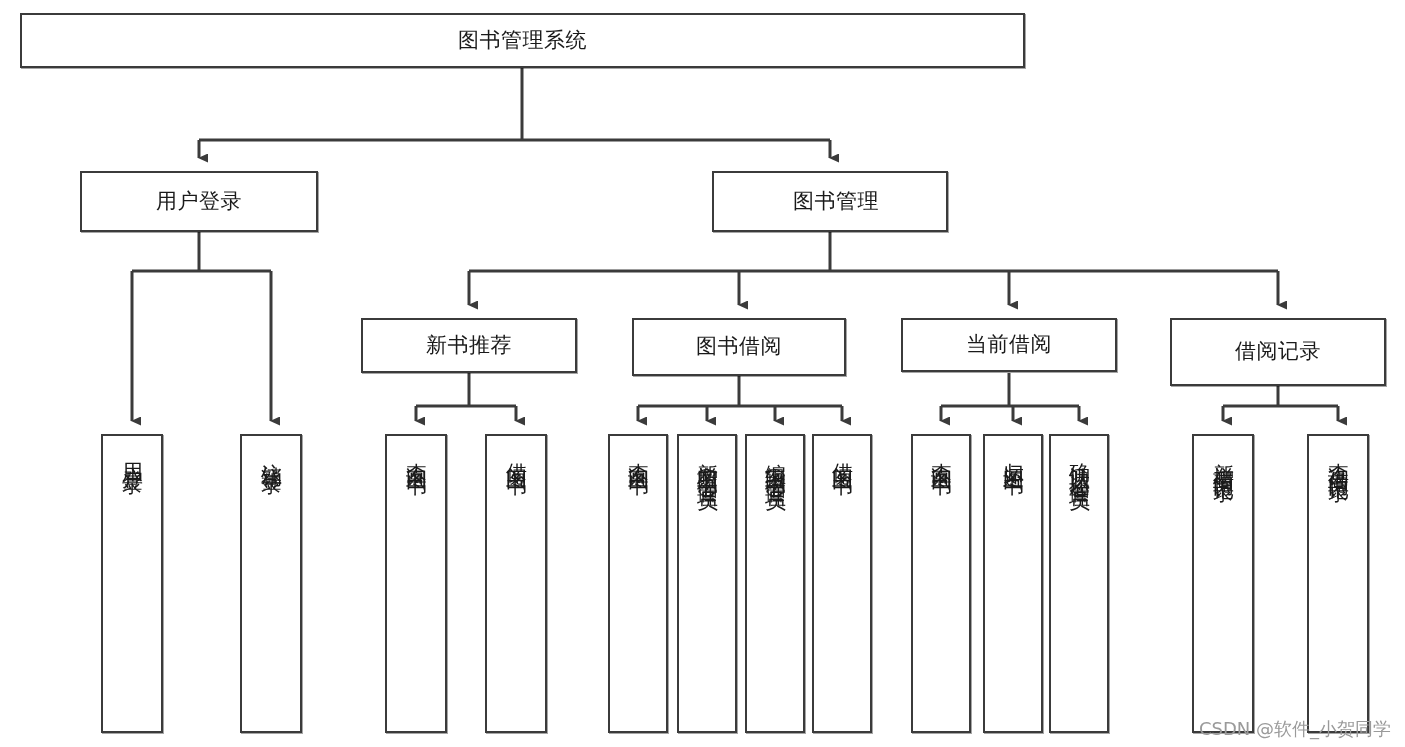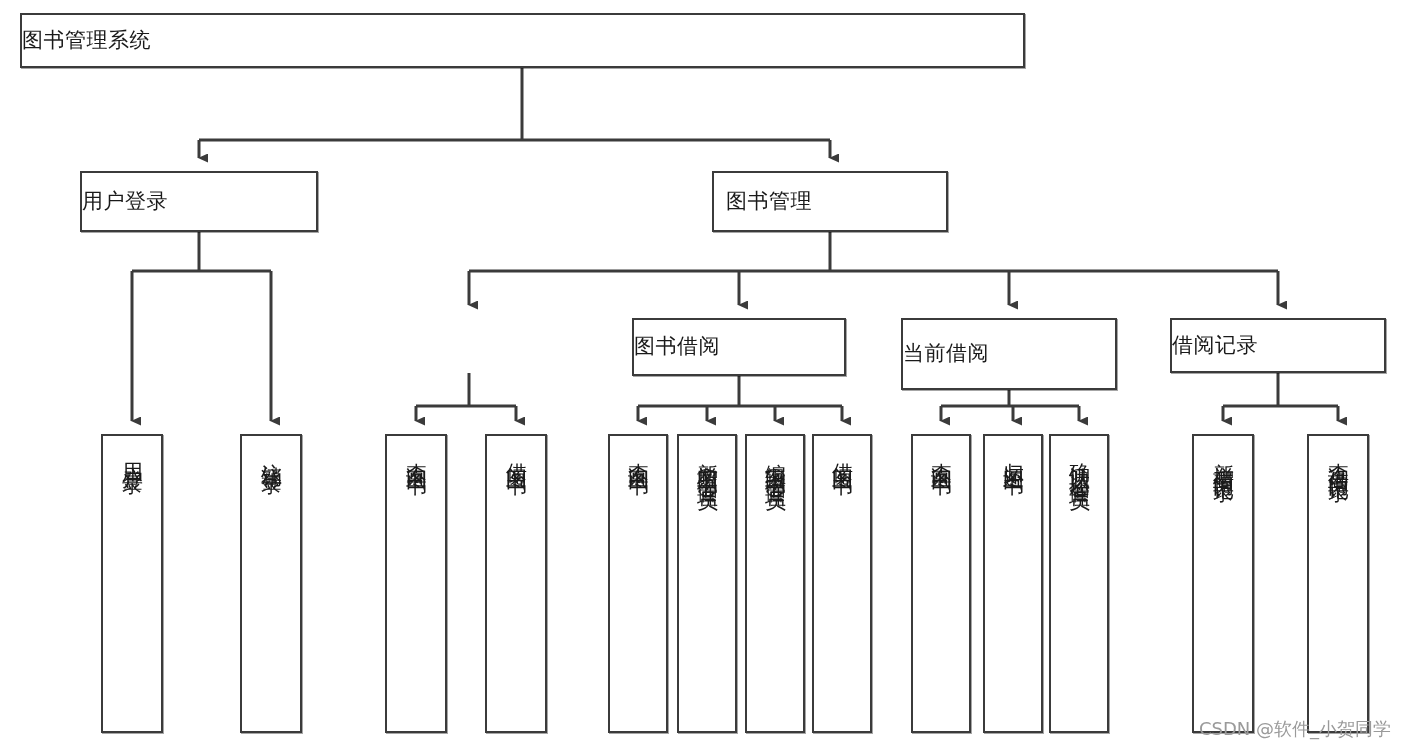--- a/index.html
+++ b/index.html
@@ -25,20 +25,21 @@
     height: 747px;
   }
   .node-box {
     position: absolute;
     box-sizing: border-box;
     background: #ffffff;
     border: 2.5px solid #3b3b3b;
     box-shadow: 1px 1px 0 rgba(0,0,0,0.35);
     display: flex;
     align-items: center;
+    justify-content: center;
   }
   .node-label-h {
     font-size: 21px;
     color: #1a1a1a;
     line-height: 1.1;
     letter-spacing: 0.5px;
     white-space: nowrap;
     text-align: center;
   }
   .node-box.leaf {
@@ -126,27 +127,30 @@
     <span class="node-label-h">图书管理系统</span>
   </div>
 
   <div class="node-box" style="left:80px; top:171px; width:238px; height:61px;">
     <span class="node-label-h">用户登录</span>
   </div>
   <div class="node-box" style="left:712px; top:171px; width:236px; height:61px;padding-left:12px;">
     <span class="node-label-h">图书管理</span>
   </div>
 
+  <div class="node-box" style="left:361px; top:318px; width:216px; height:55px;">
+    <span class="node-label-h">新书推荐</span>
+  </div>
   <div class="node-box" style="left:632px; top:318px; width:214px; height:58px;font-family:Liberation Serif, serif;">
     <span class="node-label-h">图书借阅</span>
   </div>
-  <div class="node-box" style="left:901px; top:318px; width:216px; height:72px;">
+  <div class="node-box" style="left:901px; top:318px; width:216px; height:54px;">
     <span class="node-label-h">当前借阅</span>
   </div>
-  <div class="node-box" style="left:1170px; top:318px; width:216px; height:55px;">
+  <div class="node-box" style="left:1170px; top:318px; width:216px; height:68px;">
     <span class="node-label-h">借阅记录</span>
   </div>
 
   <div class="node-box leaf" style="left:101px; top:434px; width:62px; height:299px;">
     <span class="node-label-v">用户登录</span>
   </div>
   <div class="node-box leaf" style="left:240px; top:434px; width:62px; height:299px;">
     <span class="node-label-v">注销登录</span>
   </div>
 

